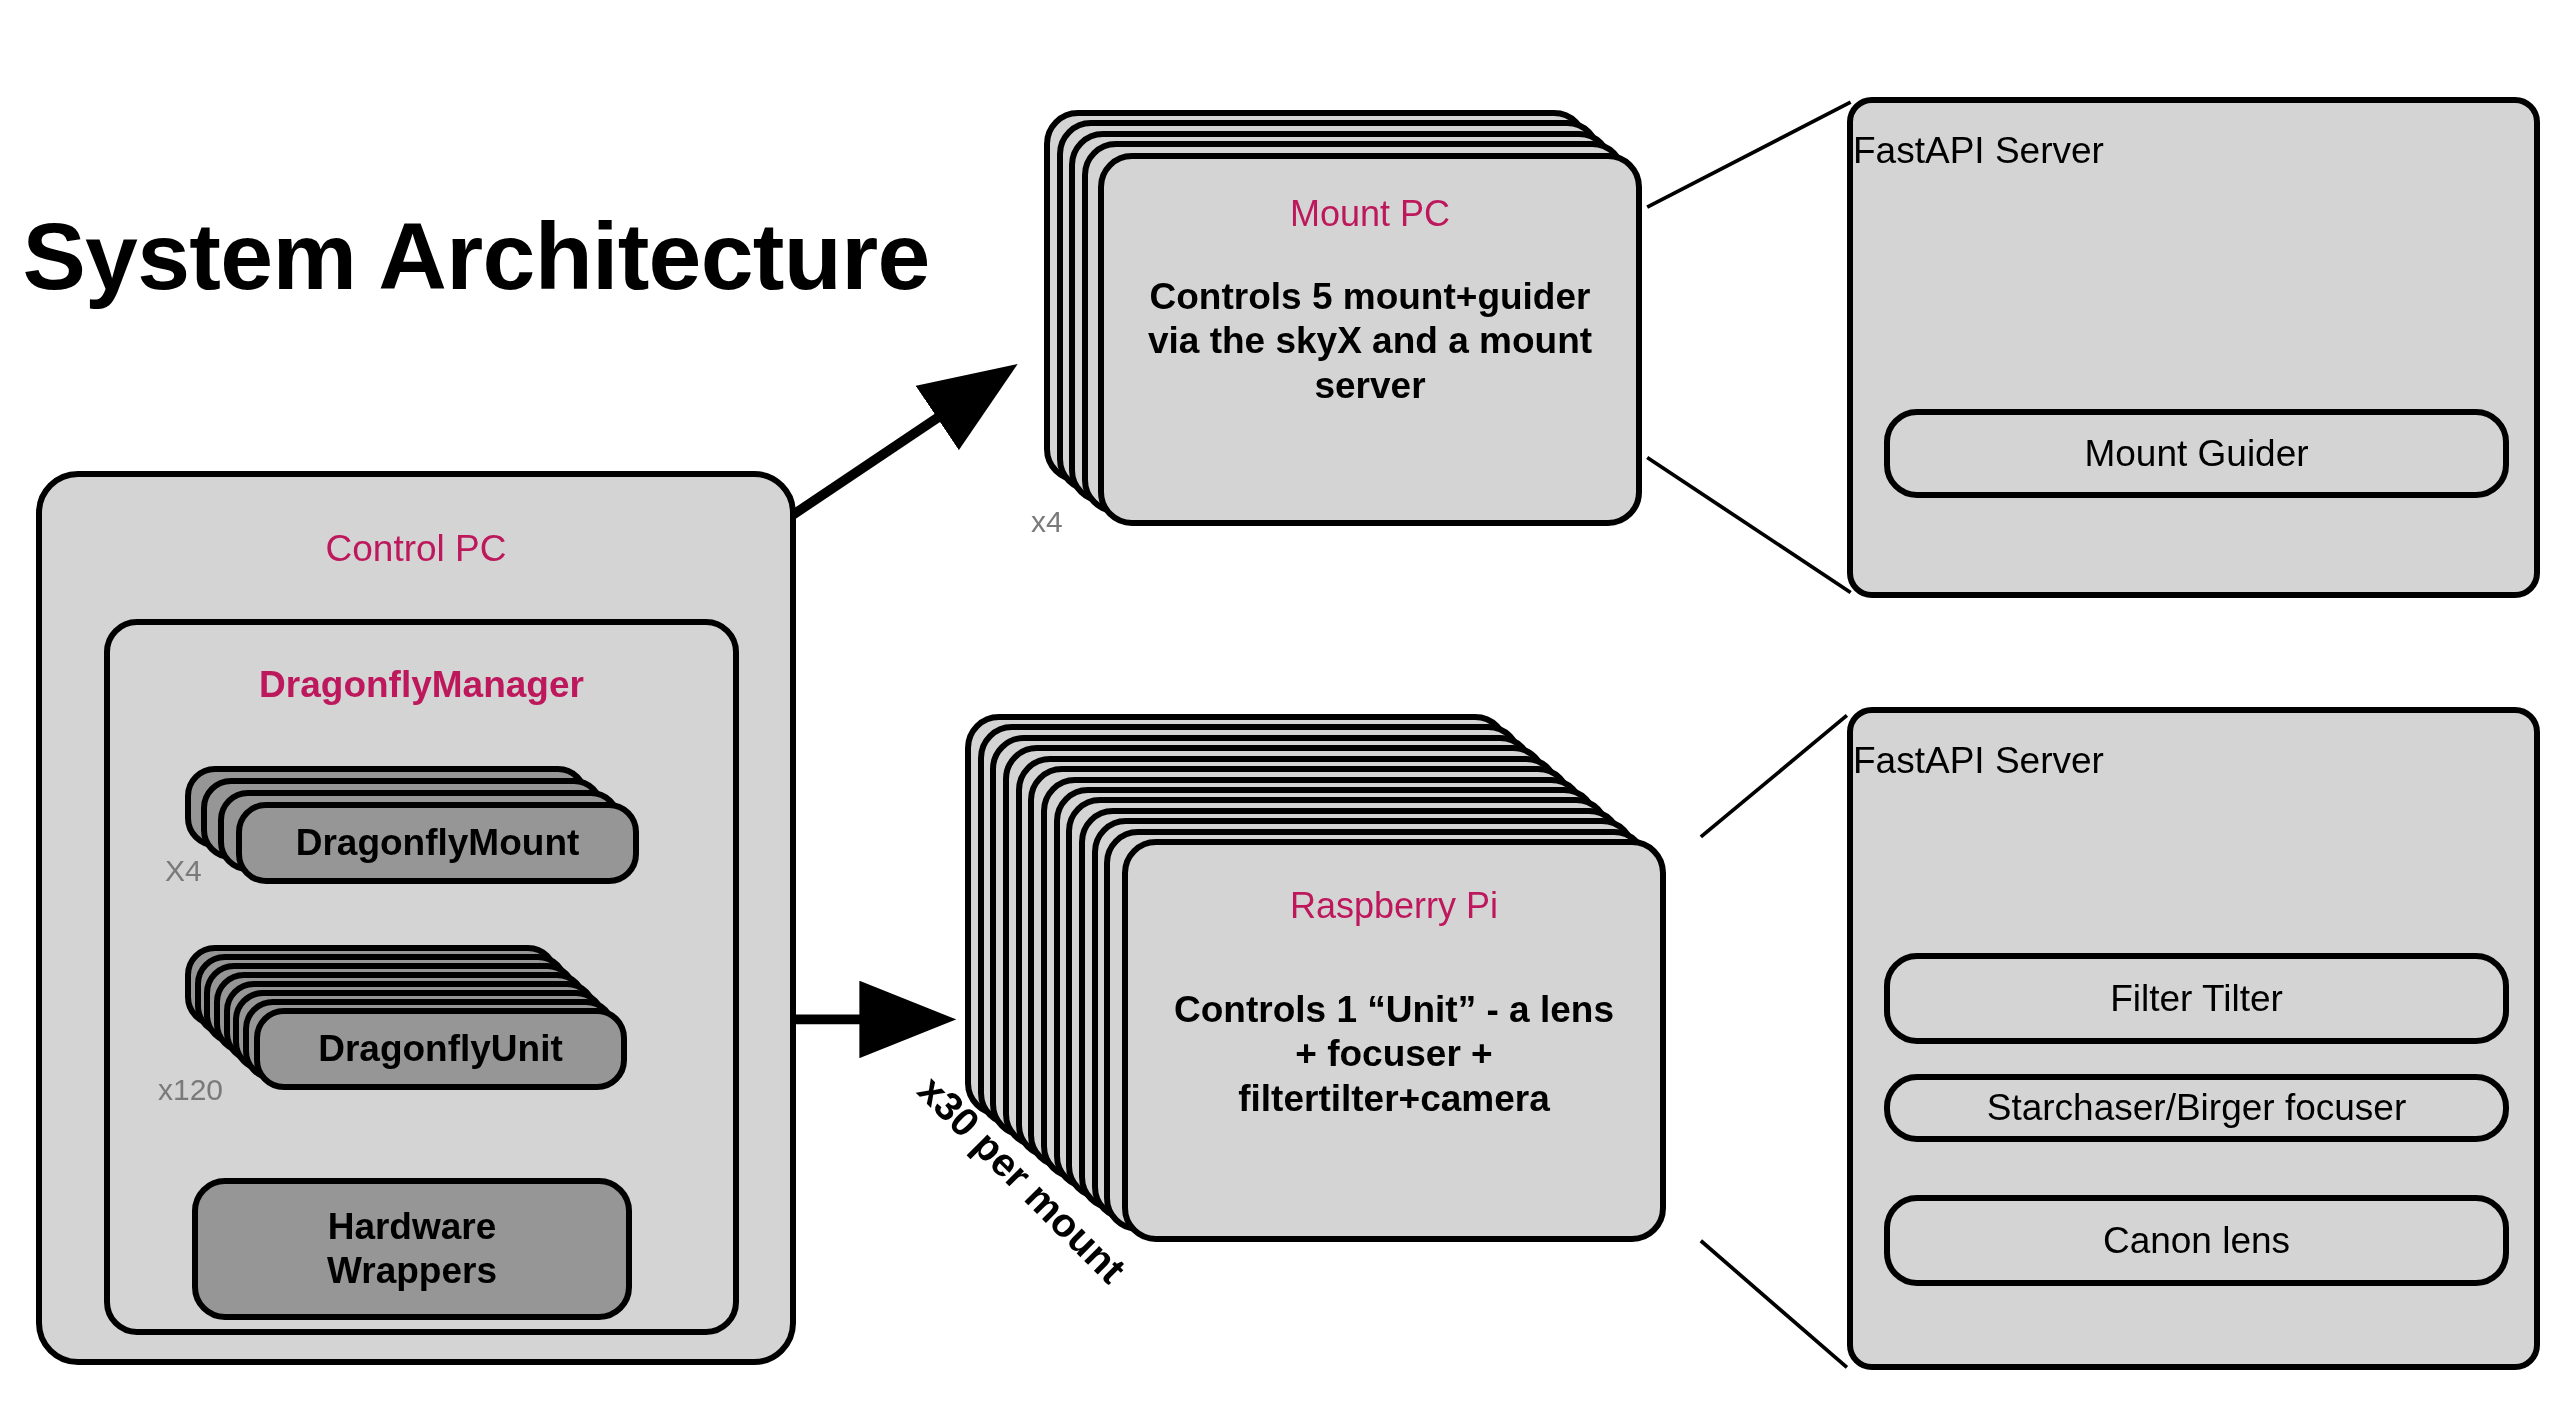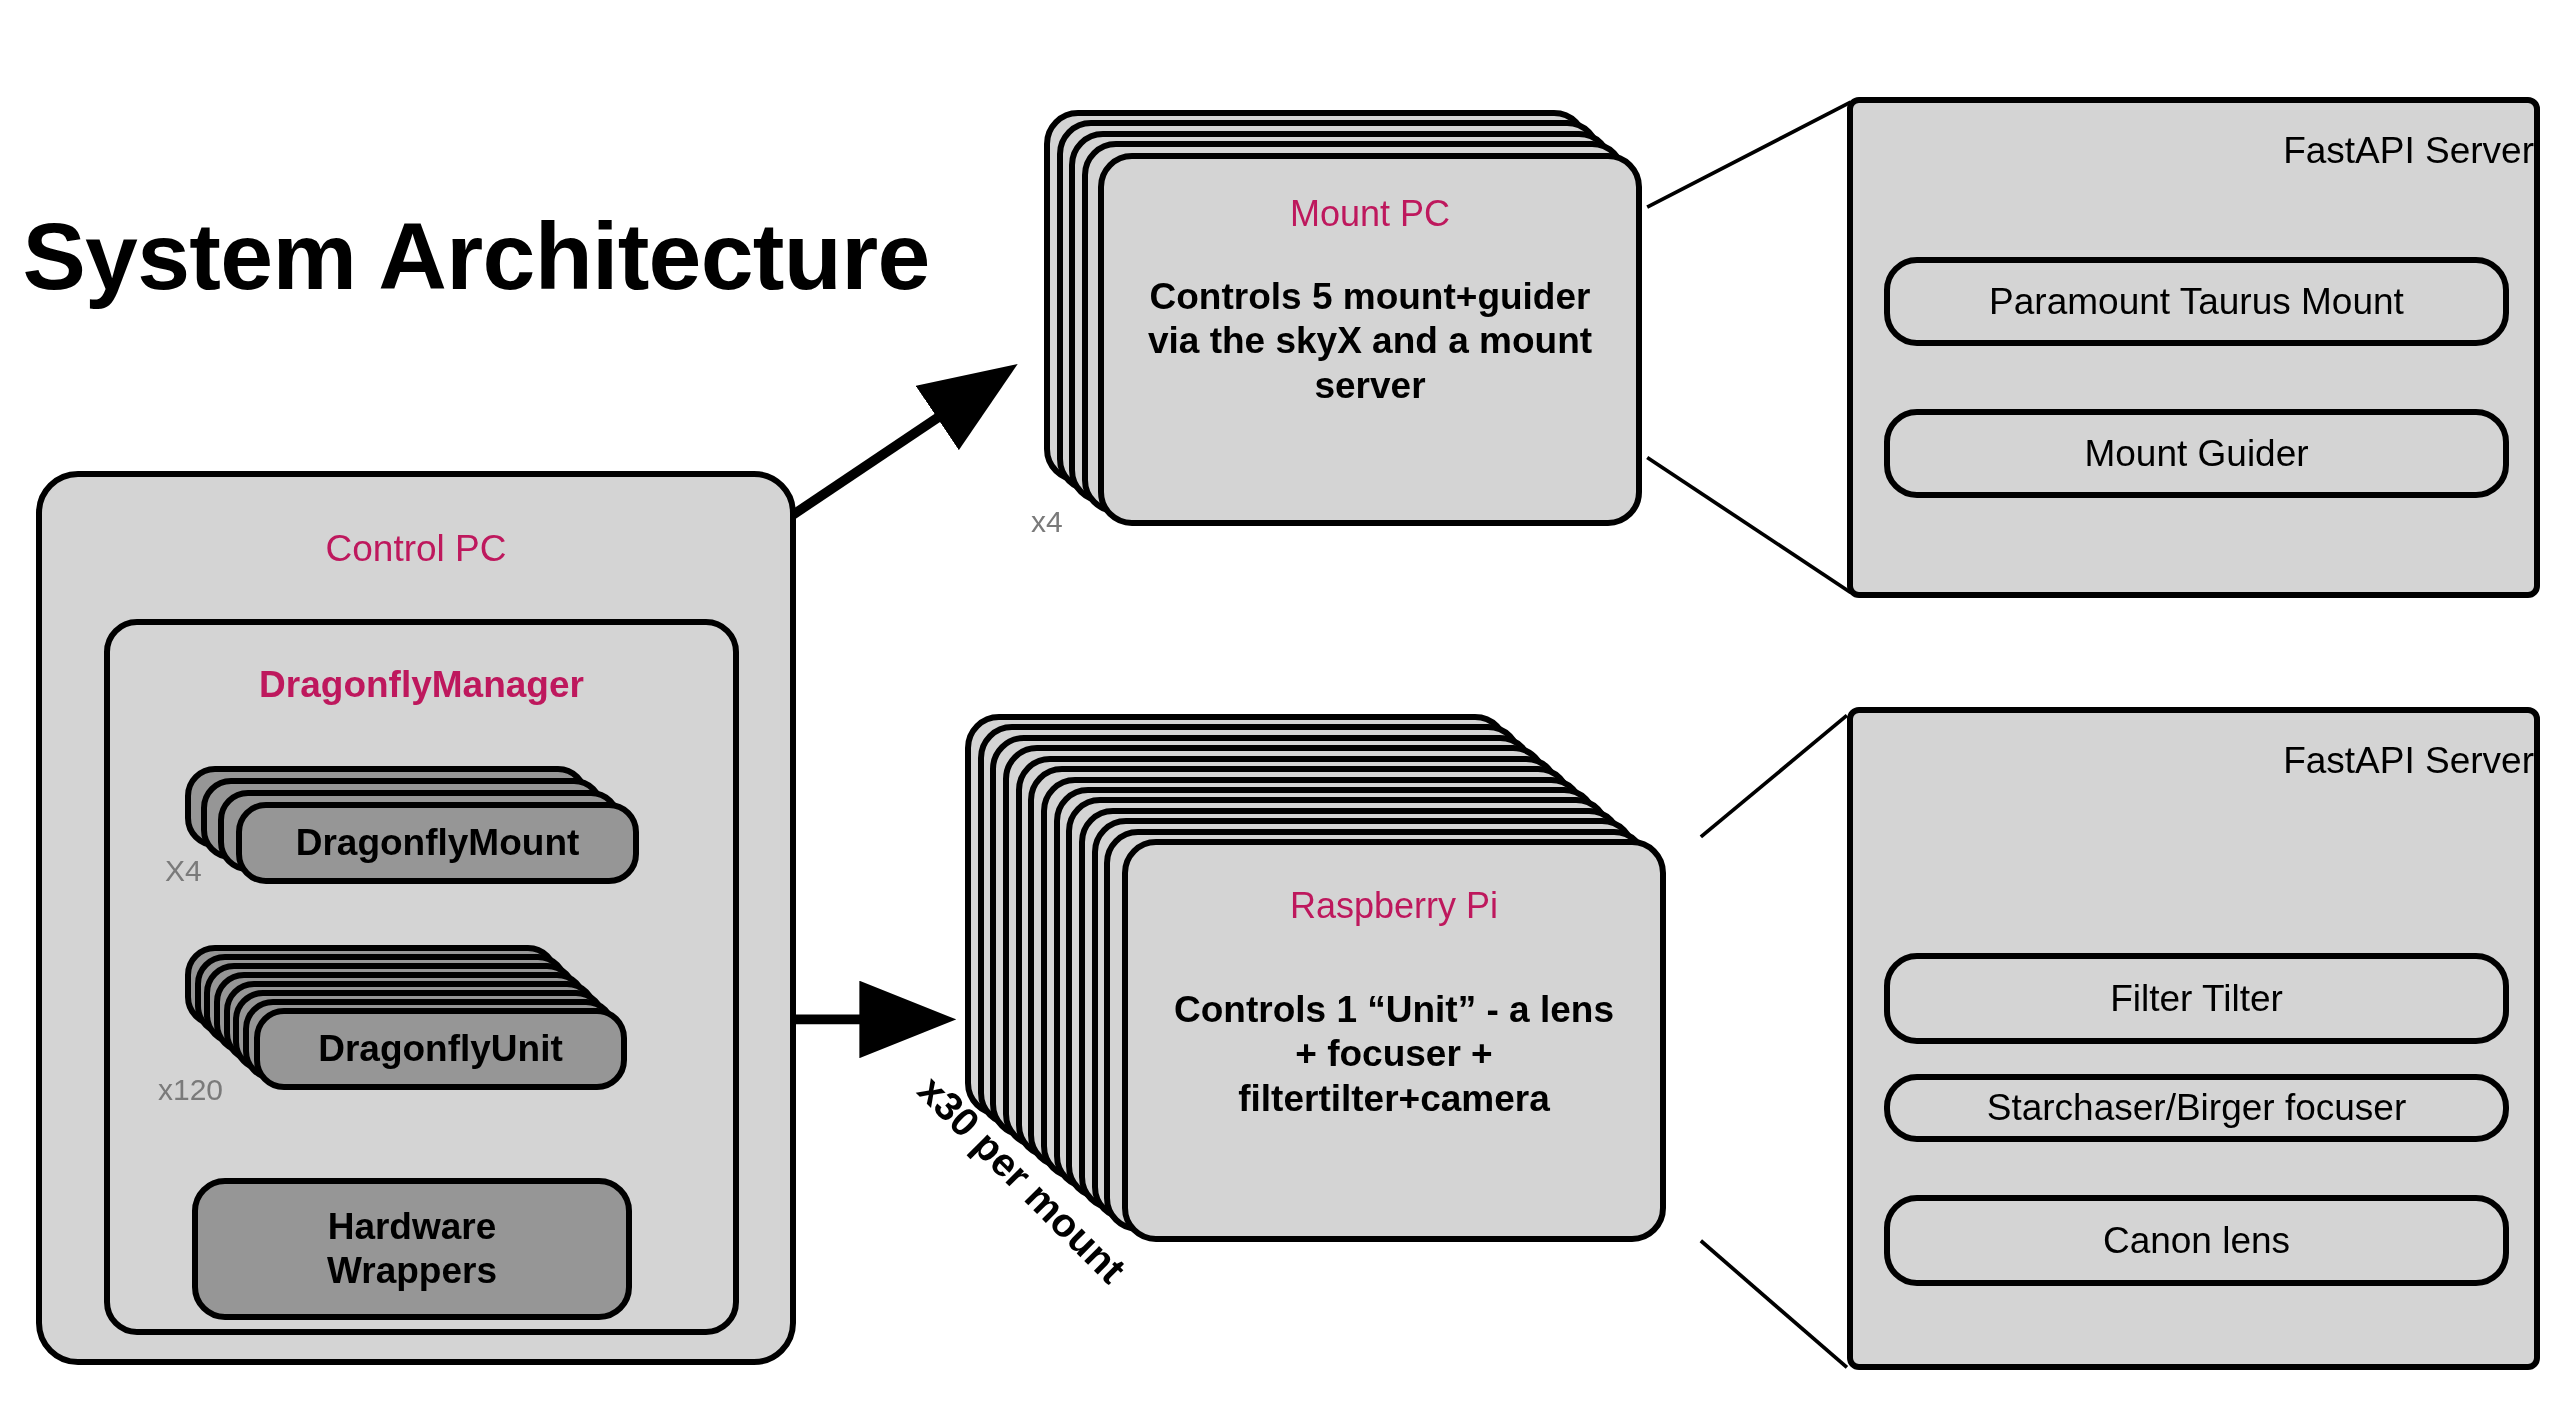--- a/index.html
+++ b/index.html
@@ -118,25 +118,25 @@
     font-size: 40px;
     font-weight: 700;
     color: #000000;
   }
 
   
   .server-panel {
     position: absolute;
     box-sizing: border-box;
     border: 6.7px solid #000000;
-    border-radius: 12px;
+    border-radius: 25px;
     background: #d4d4d4;
     display: flex;
     flex-direction: column;
-    align-items: flex-end;
+    align-items: flex-start;
   }
   .server-title {
     font-size: 37px;
     color: #000000;
     white-space: nowrap;
   }
   .server-item {
     box-sizing: border-box;
     border: 6px solid #000000;
     border-radius: 33px;
@@ -246,23 +246,20 @@
       <div>Controls 1 “Unit” - a lens</div>
       <div>+ focuser +</div>
       <div>filtertilter+camera</div>
     </div>
   </div>
 </div>
 <div class="count-label rotated" style="left:941px; top:1067px;">x30 per mount</div>
 
 <div class="server-panel" style="left:1847px; top:97px; width:693px; height:501px; padding-top:27px;">
   <div class="server-title">FastAPI Server</div>
-  <div class="server-item" style="position:absolute; left:31px; top:154px; width:625px; height:89px;">
-    <span>Paramount Taurus Mount</span>
-  </div>
   <div class="server-item" style="position:absolute; left:31px; top:306px; width:625px; height:89px;">
     <span>Mount Guider</span>
   </div>
 </div>
 
 <div class="server-panel" style="left:1847px; top:707px; width:693px; height:663px; padding-top:27px;">
   <div class="server-title">FastAPI Server</div>
   <div class="server-item" style="position:absolute; left:31px; top:240px; width:625px; height:91px;">
     <span>Filter Tilter</span>
   </div>

